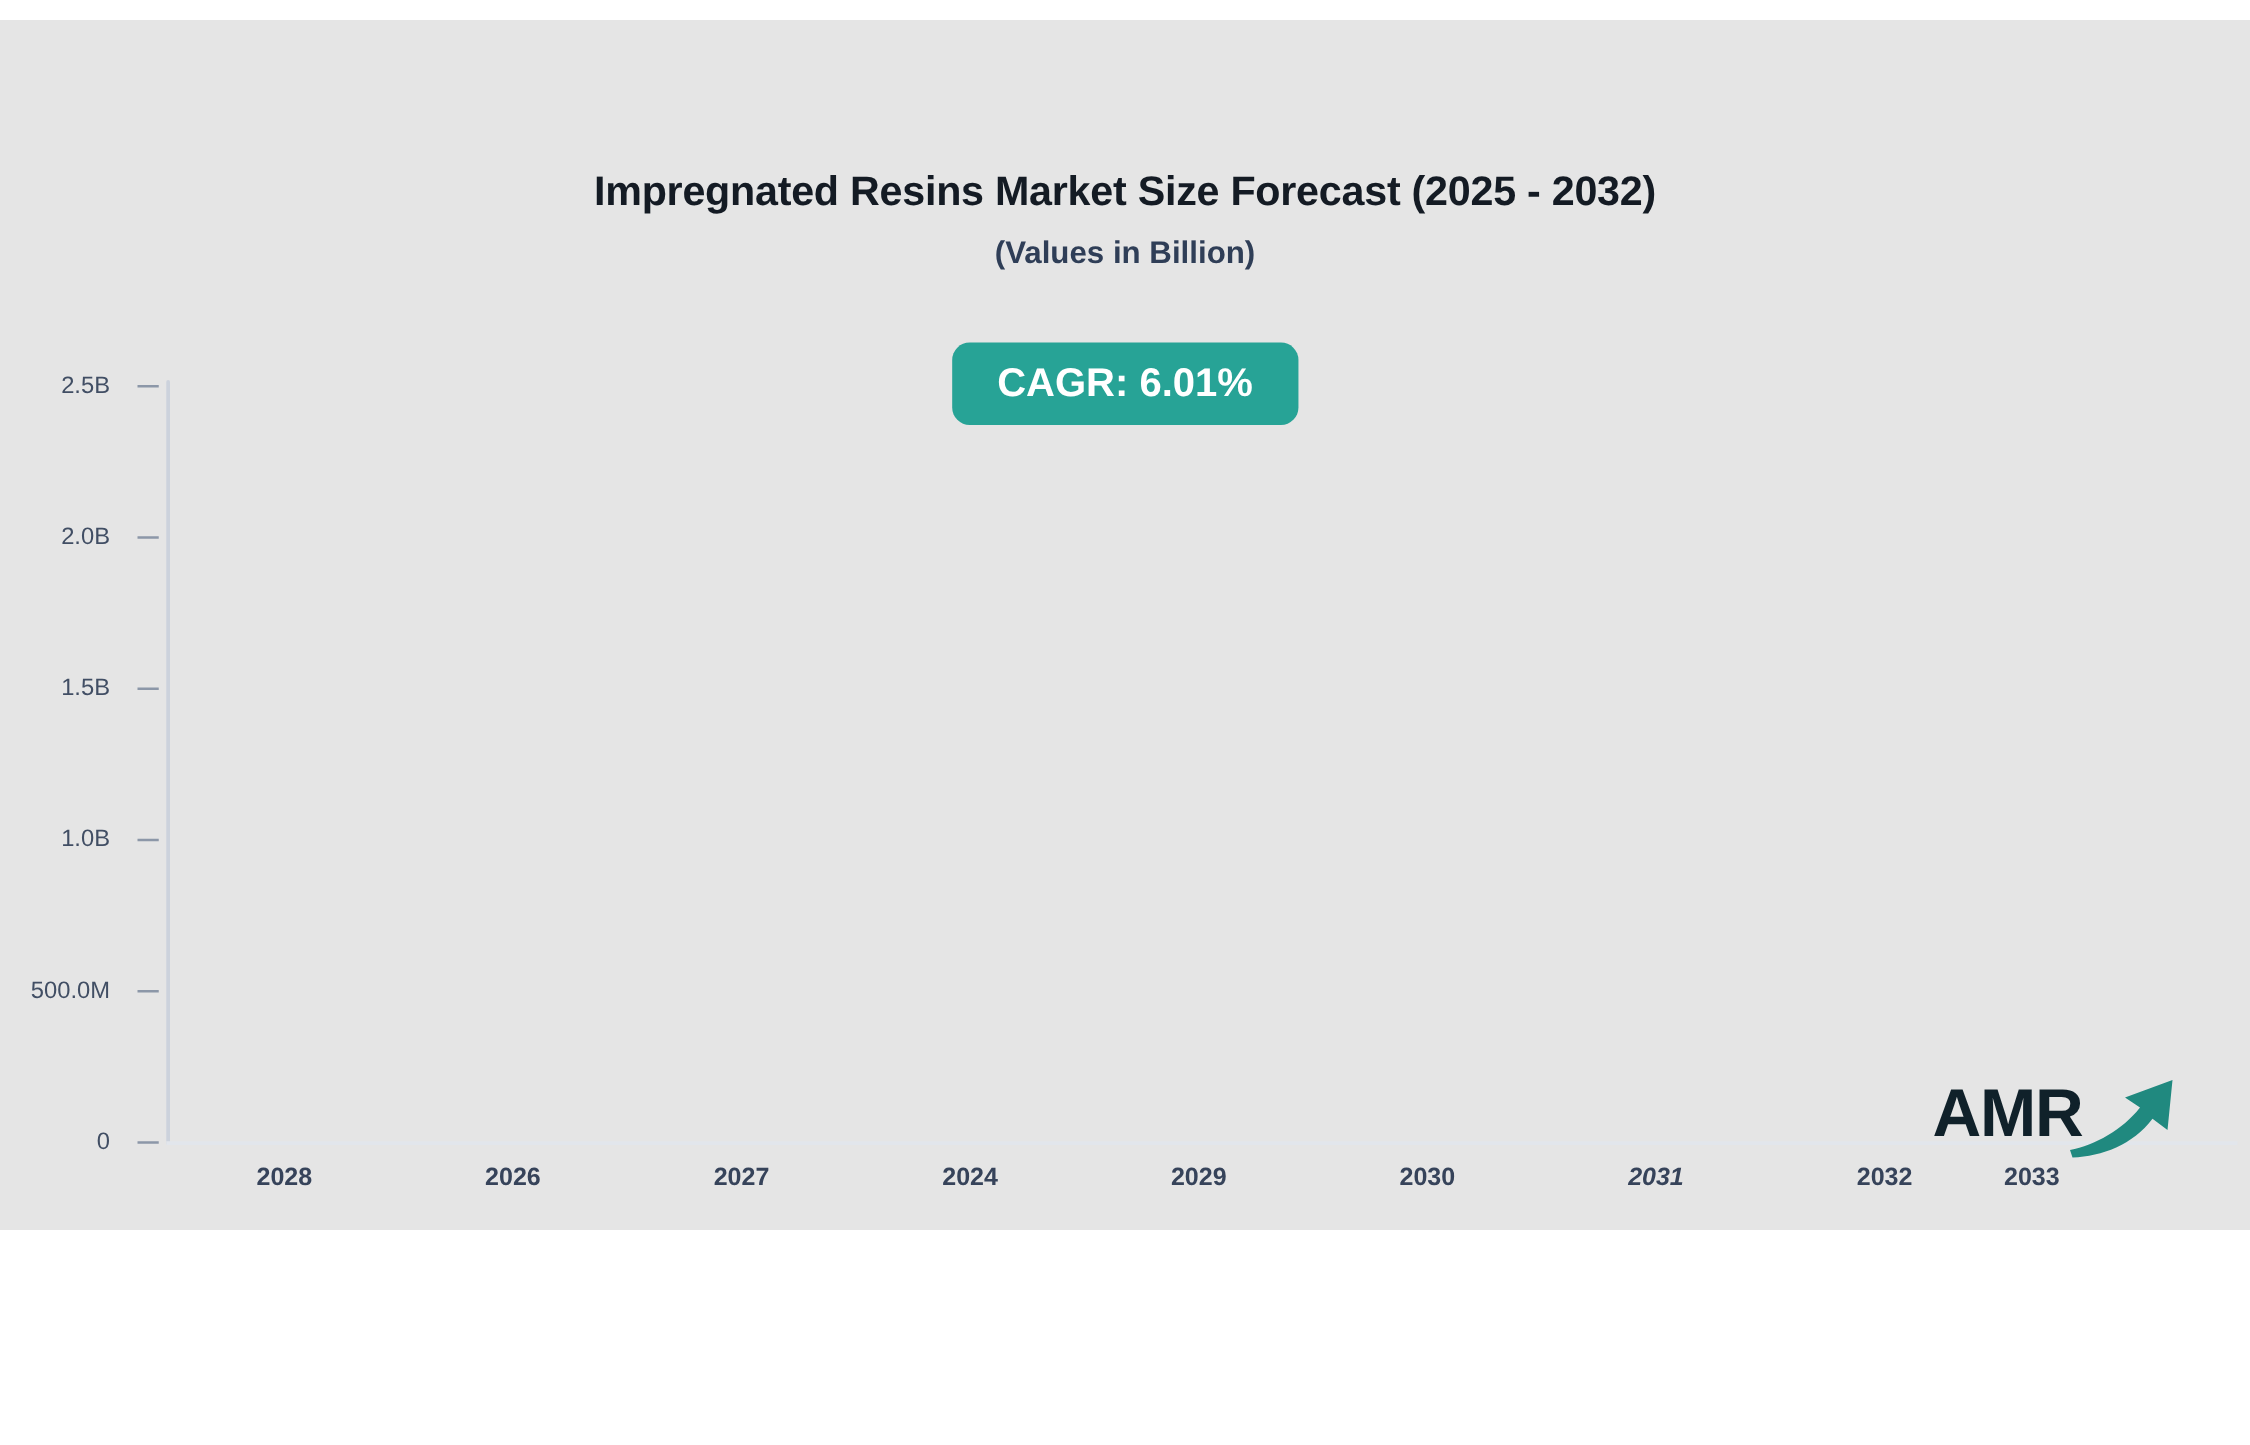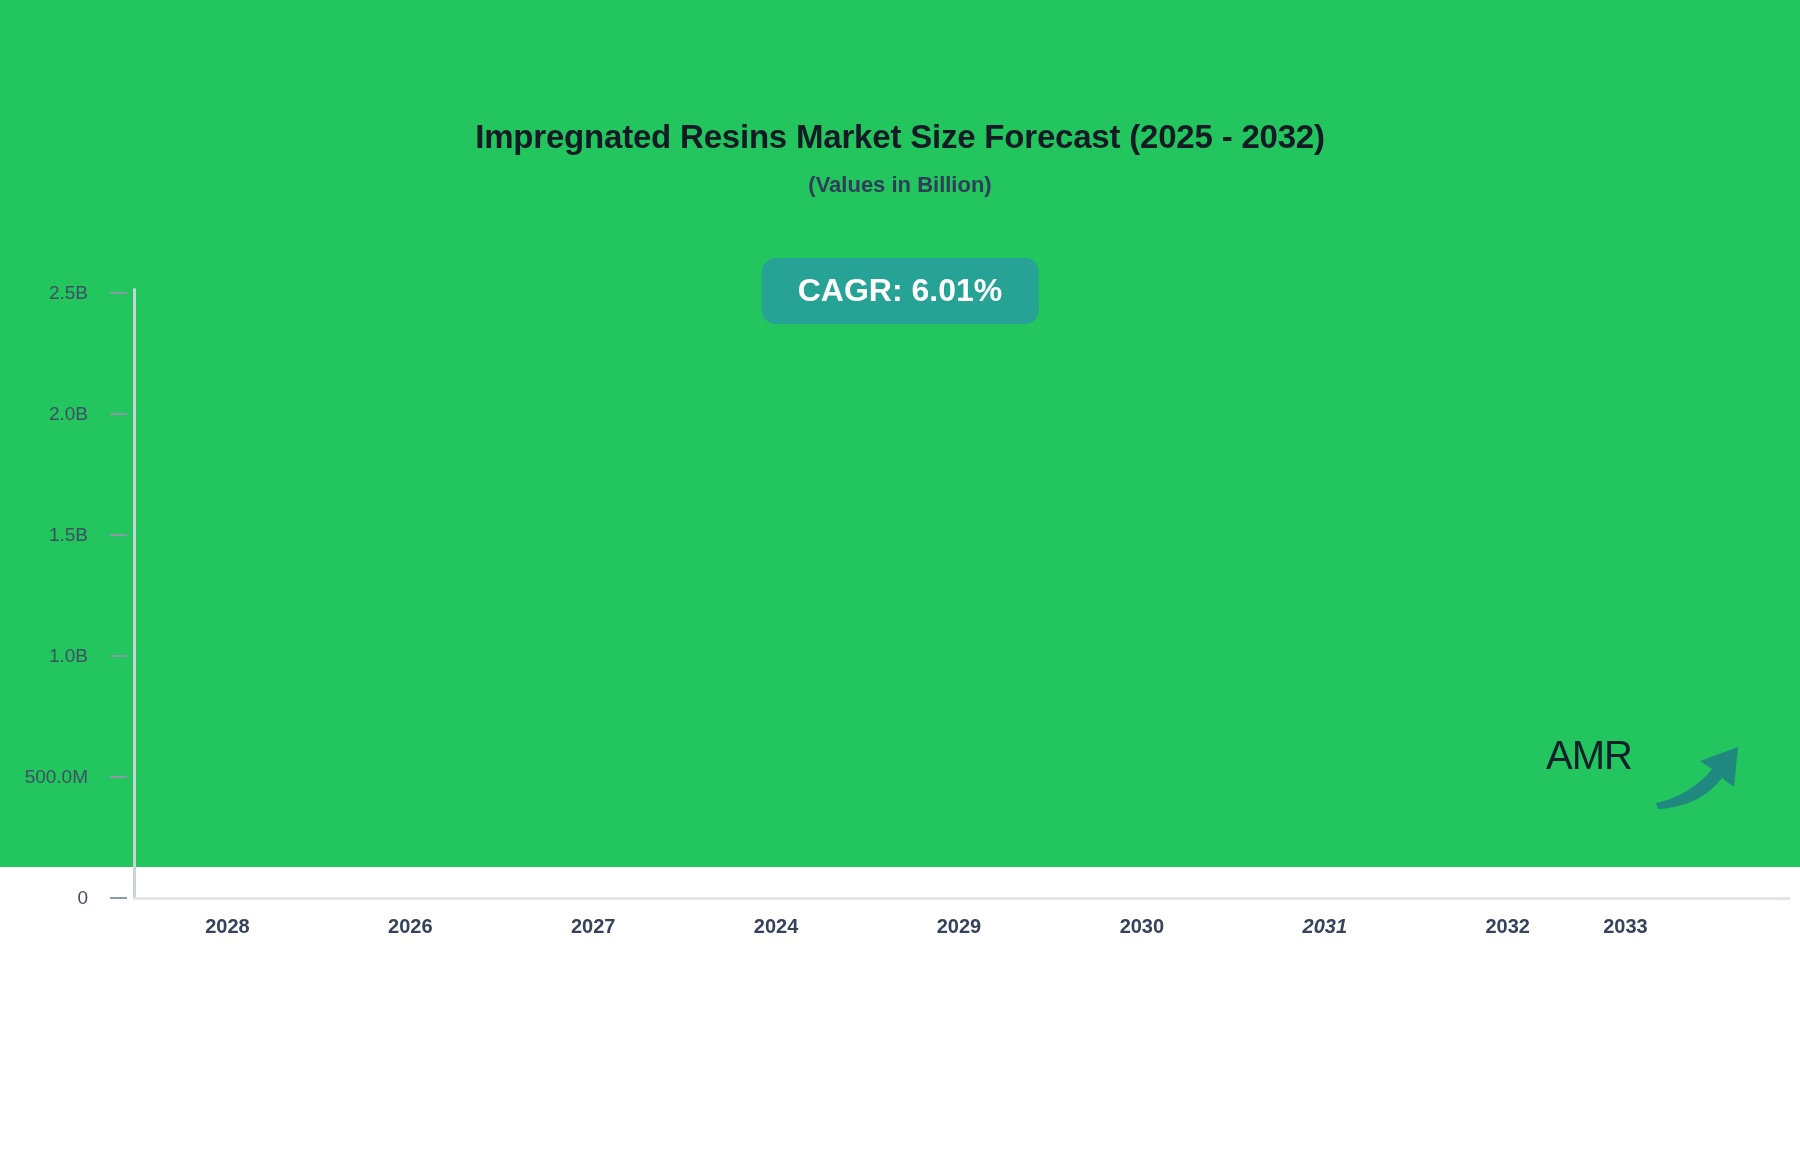--- a/index.html
+++ b/index.html
@@ -4,40 +4,41 @@
 <style>
   * { box-sizing: border-box; margin: 0; padding: 0; }
   html, body {
     width: 1800px; height: 1156px;
     background: #ffffff;
     font-family: "Liberation Sans", sans-serif;
     overflow: hidden;
   }
   #page {
     position: relative;
-    width: 1800px; height: 867px;
-    background: #22c55e;
+    width: 1800px; height: 968px;
+    background: #e5e5e5;
+    margin-top: 16px;
   }
 
   
   .chart-title {
     position: absolute;
     top: 118px; left: 0; width: 1800px;
     text-align: center;
     font-size: 33px;
     font-weight: bold;
     color: #141b24;
     letter-spacing: -0.2px;
     white-space: nowrap;
   }
   .chart-subtitle {
     position: absolute;
     top: 172px; left: 0; width: 1800px;
     text-align: center;
-    font-size: 22px;
+    font-size: 25px;
     font-weight: bold;
     color: #2f3e57;
     white-space: nowrap;
   }
 
   
   .cagr-badge {
     position: absolute;
     top: 258px;
     left: 50%;
@@ -114,23 +115,23 @@
   
   .amr-logo {
     position: absolute;
     right: 44px;
     bottom: 48px;
     width: 210px;
     height: 86px;
   }
   .amr-text {
     position: absolute;
-    left: 0; top: 2px;
-    font-size: 40px;
-    font-weight: normal;
+    left: 0; top: 14px;
+    font-size: 54px;
+    font-weight: bold;
     color: #10212a;
     letter-spacing: -1px;
     line-height: 1;
   }
   .amr-arrow {
     position: absolute;
     left: 108px; top: 8px;
     width: 96px; height: 72px;
   }
 </style>

